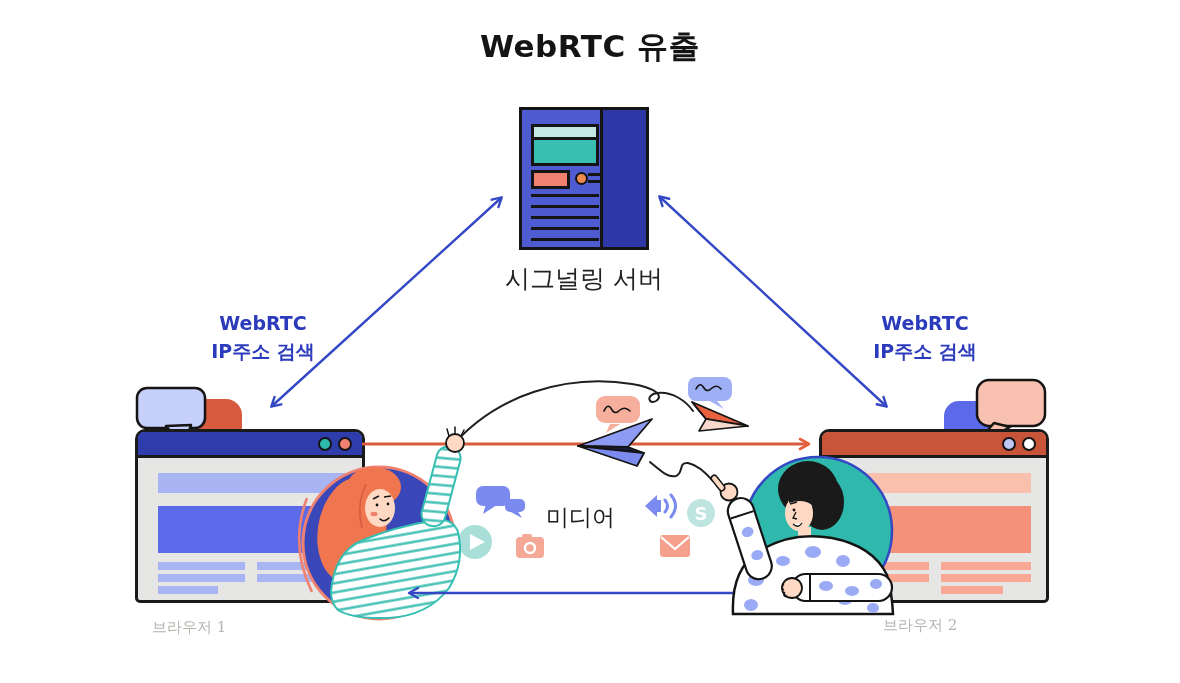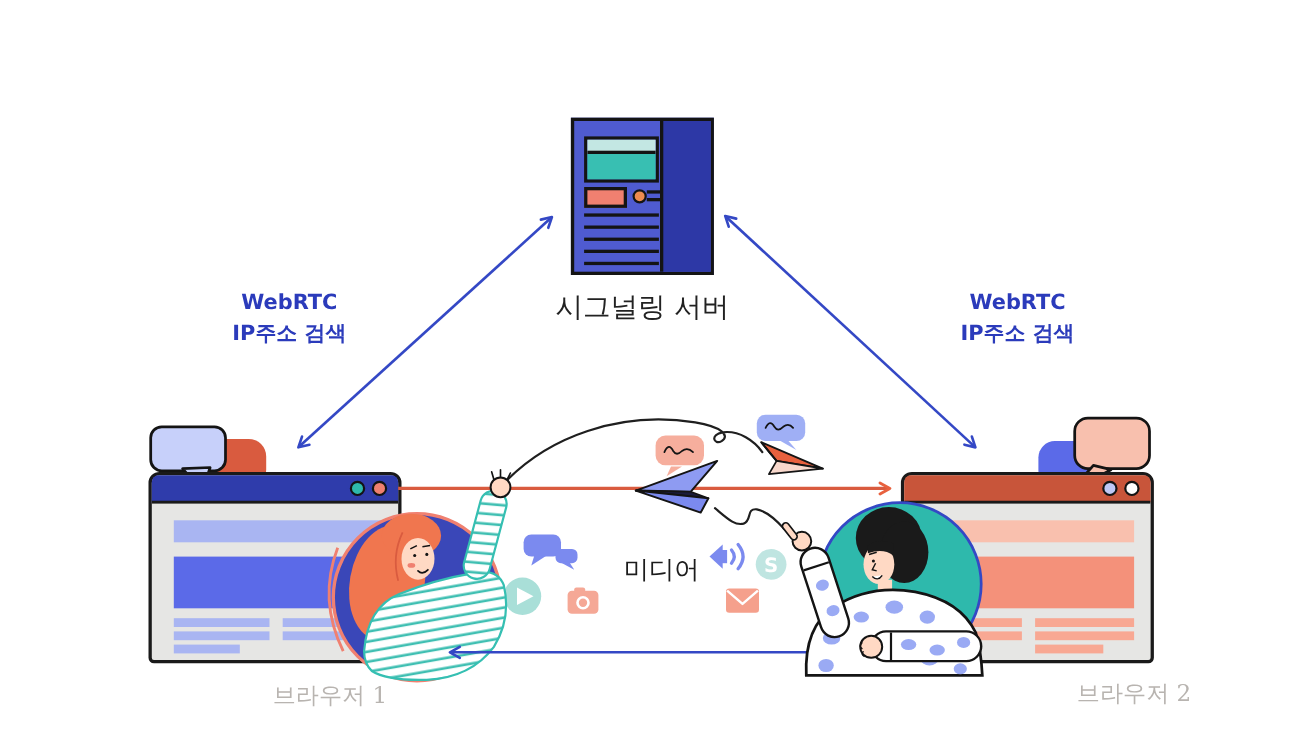--- a/index.html
+++ b/index.html
@@ -6,26 +6,26 @@
   .canvas{position:relative;width:1180px;height:683px;background:#ffffff;overflow:hidden;
           font-family:"DejaVu Sans","Liberation Sans",sans-serif;}
   .abs{position:absolute;}
   svg{display:block;}
   
   .title{left:0;top:26px;width:1180px;text-align:center;font-size:31px;font-weight:800;
          color:#141414;letter-spacing:.5px;z-index:6;}
   .server-label{left:484px;top:262px;width:200px;text-align:center;font-size:25px;color:#222;
          font-family:"DejaVu Serif","Liberation Serif",serif;z-index:6;}
   .link-label{width:200px;text-align:center;font-size:19px;font-weight:700;color:#2B3BBB;
-         line-height:28px;z-index:6;}
+         line-height:28px;z-index:6;margin-top:48px;}
   .link-label.left{left:163px;top:261px;}
   .link-label.right{left:825px;top:261px;}
-  .media-label{left:546px;top:502px;width:90px;text-align:right;font-size:23px;color:#1c1c1c;
+  .media-label{left:546px;top:502px;width:90px;text-align:left;font-size:23px;color:#1c1c1c;
          font-family:"DejaVu Serif","Liberation Serif",serif;z-index:4;}
-  .browser-caption{width:200px;text-align:right;font-size:21px;color:#B8B4B0;
+  .browser-caption{width:200px;text-align:left;font-size:15px;color:#B8B4B0;
          font-family:"DejaVu Serif","Liberation Serif",serif;z-index:6;}
   .browser-caption.left{left:152px;top:618px;}
   .browser-caption.right{left:883px;top:616px;}
   
   .server{left:519px;top:107px;width:124px;height:137px;background:#4F5BD0;
           border:3px solid #141414;z-index:2;}
   .server-right-panel{right:0;top:0;width:43px;height:100%;background:#2D38A6;
           border-left:3px solid #141414;}
   .server-screen{left:9px;top:14px;width:62px;height:36px;border:3px solid #141414;}
   .server-screen .hdr{height:10px;background:#C3E7E3;border-bottom:3px solid #141414;}
@@ -271,20 +271,21 @@
           <ellipse cx="826" cy="586" rx="7" ry="5" fill="#9AAAF4"></ellipse>
           <ellipse cx="852" cy="591" rx="7" ry="5" fill="#9AAAF4"></ellipse>
           <ellipse cx="876" cy="584" rx="6" ry="5" fill="#9AAAF4"></ellipse>
           <circle cx="792" cy="588" r="10" fill="#FFD9C4" stroke="#141414" stroke-width="1.8"></circle>
           <path d="M784,584 q-4,3 0,6 M785,592 q-3,3 1,5" stroke="#141414" stroke-width="1.3" fill="none"></path>
         </g>
       </g>
     </g>
   </svg>
 
+  <div class="abs title">WebRTC 유출</div>
 
   <div class="abs server-label">시그널링 서버</div>
 
   <div class="abs link-label left">
     <div>WebRTC</div>
     <div>IP주소 검색</div>
   </div>
   <div class="abs link-label right">
     <div>WebRTC</div>
     <div>IP주소 검색</div>

